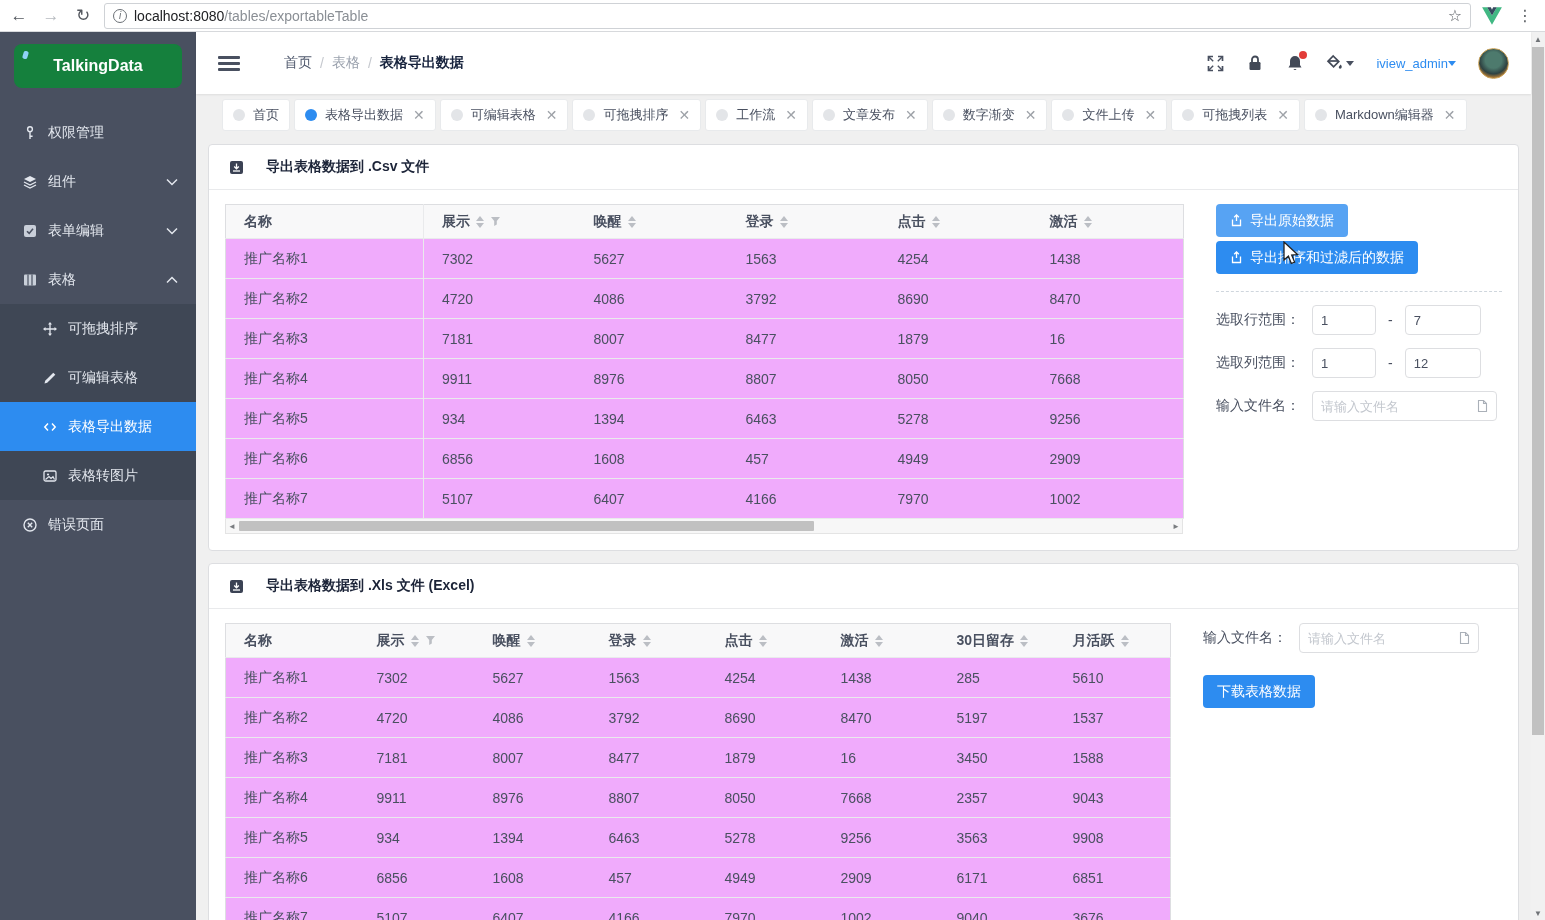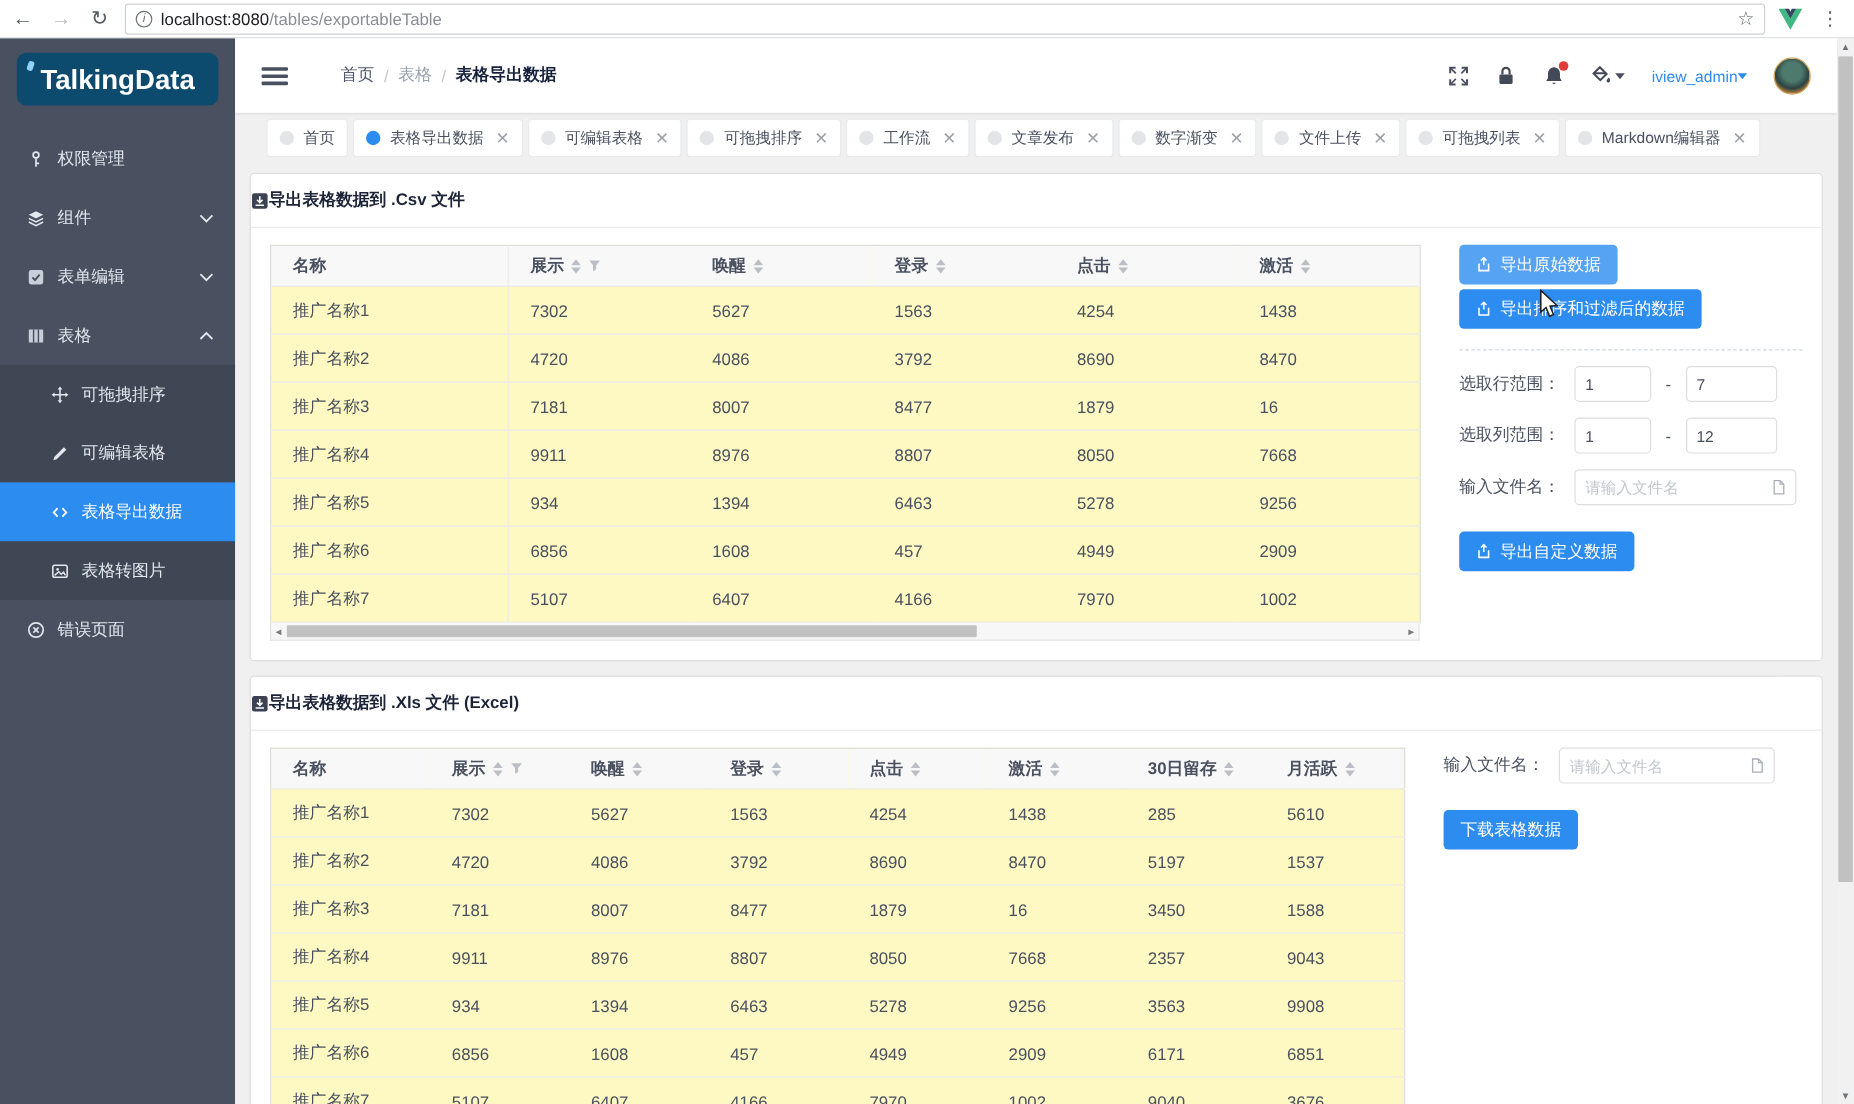--- a/index.html
+++ b/index.html
@@ -18,21 +18,21 @@
   #url-bar{flex:1;height:26px;border:1px solid #cfd2d6;border-radius:3px;display:flex;align-items:center;padding:0 8px;gap:7px;background:#fff;}
   .info-ico{width:14px;height:14px;border:1px solid #6b7076;border-radius:50%;color:#6b7076;font-size:10px;line-height:12px;text-align:center;font-style:italic;flex:none;}
   #url-text{font-size:14px;color:#202124;white-space:nowrap;}
   #url-text .path{color:#8a8f95;}
   .star{margin-left:auto;color:#5f6368;font-size:16px;cursor:pointer;}
   .vue-badge{width:22px;height:20px;}
   .dots{color:#5f6368;font-size:16px;letter-spacing:0;cursor:pointer;padding:0 4px;}
 
   
   #sidebar{position:absolute;top:32px;left:0;width:196px;bottom:0;background:#495060;}
-  #logo{margin:12px 14px 20px;height:44px;border-radius:8px;background:#0c4a6e;display:flex;align-items:center;justify-content:center;color:#fff;font-weight:bold;font-size:23px;position:relative;}
+  #logo{margin:12px 14px 20px;height:44px;border-radius:8px;background:#15803d;display:flex;align-items:center;justify-content:center;color:#fff;font-weight:bold;font-size:16px;position:relative;}
   #logo .tick{position:absolute;left:9px;top:7px;width:5px;height:8px;background:#8fd2f6;border-radius:2px;transform:rotate(18deg);}
   .menu-item{display:flex;align-items:center;height:49px;padding:0 18px 0 22px;color:#e3e7ee;font-size:14px;cursor:pointer;}
   .menu-item .mi-label{margin-left:10px;}
   .menu-item .chev{margin-left:auto;}
   .submenu{background:#3f4755;}
   .submenu .menu-item{padding-left:42px;}
   .menu-item.active{background:#2d8cf0;color:#fff;}
   .mi-icon{width:16px;height:16px;flex:none;}
 
   
@@ -58,24 +58,24 @@
   
   #tab-bar{height:42px;display:flex;align-items:center;gap:4px;padding:0 0 0 26px;flex:none;}
   .tab{height:32px;background:#fff;border:1px solid #e8eaec;border-radius:3px;display:inline-flex;align-items:center;padding:0 10px;font-size:13px;color:#495060;cursor:pointer;white-space:nowrap;}
   .tab-dot{width:12px;height:12px;border-radius:50%;background:#e3e5e8;margin-right:8px;}
   .tab-dot.active{background:#2d8cf0;}
   .tab-close{margin-left:10px;color:#9ea2a8;font-size:14px;cursor:pointer;line-height:1;}
 
   
   #content{flex:1;overflow:hidden;padding:8px 12px 0;}
   .card{background:#fff;border:1px solid #dddee1;border-radius:4px;margin-bottom:12px;}
-  .card-title{display:flex;align-items:center;gap:0;padding:13px 0;border-bottom:1px solid #e9eaec;font-weight:bold;font-size:14px;color:#1c2438;}
+  .card-title{display:flex;align-items:center;gap:22px;padding:13px 20px;border-bottom:1px solid #e9eaec;font-weight:bold;font-size:14px;color:#1c2438;}
   .card-body{display:flex;padding:14px 16px 16px;align-items:flex-start;}
 
-  table.itable{border-collapse:collapse;table-layout:fixed;font-size:14px;color:#495060;background:#fef9c3;border:1px solid #dddee1;}
+  table.itable{border-collapse:collapse;table-layout:fixed;font-size:14px;color:#495060;background:#f0abfc;border:1px solid #dddee1;}
   table.itable th{background:#f8f8f9;height:34px;text-align:left;padding:0 0 0 18px;font-weight:bold;color:#495060;border-bottom:1px solid #e9eaec;overflow:hidden;white-space:nowrap;}
   table.itable td{height:40px;padding:0 0 0 18px;border-bottom:1px solid #e9eaec;white-space:nowrap;overflow:hidden;}
   table.itable.first-col-border td:first-child, table.itable.first-col-border th:first-child{border-right:1px solid #e9eaec;}
   .th-inner{display:flex;align-items:center;gap:6px;}
   .sorts{display:inline-flex;flex-direction:column;gap:2px;}
   .sorts .up{width:0;height:0;border-left:4px solid transparent;border-right:4px solid transparent;border-bottom:5px solid #bbbec4;cursor:pointer;}
   .sorts .dn{width:0;height:0;border-left:4px solid transparent;border-right:4px solid transparent;border-top:5px solid #bbbec4;cursor:pointer;}
 
   .hscrollbar{height:15px;background:#f7f7f7;border:1px solid #e4e4e4;border-top:none;display:flex;align-items:center;position:relative;}
   .hs-arrow{width:12px;color:#7a7d80;font-size:8px;text-align:center;cursor:pointer;}
@@ -486,27 +486,20 @@
           <div class="field-row">
             <span class="field-label">输入文件名：</span>
             <span class="input-wrap">
               <input class="ivu-input fname-in" placeholder="请输入文件名" style="">
               <svg class="input-suffix" width="14" height="14" viewBox="0 0 14 14">
                   <path d="M3.5 1.5 H8.5 L11.5 4.5 V12.5 H3.5 Z" fill="none" stroke="#aab0b8" stroke-width="1.1"></path>
                   <path d="M8.5 1.5 V4.5 H11.5" fill="none" stroke="#aab0b8" stroke-width="1.1"></path>
                 </svg>
             </span>
           </div>
-          <div style="margin-top:22px;"><button class="btn">
-            <svg width="13" height="13" viewBox="0 0 13 13">
-                  <path d="M6.5 1 V7 M4.2 3.2 L6.5 .9 8.8 3.2" stroke="#fff" stroke-width="1.3" fill="none"></path>
-                  <path d="M2.5 5.5 V11.5 H10.5 V5.5" stroke="#fff" stroke-width="1.3" fill="none"></path>
-                </svg>
-            <span>导出自定义数据</span>
-              </button></div>
         </div>
       </div>
     </div>
 
     <div class="card">
       <div class="card-title">
         <svg width="15" height="15" viewBox="0 0 15 15">
             <rect x="1" y="1" width="13" height="13" rx="2" fill="#3b4254"></rect>
             <path d="M7.5 3.5 V8.5 M5.2 6.5 L7.5 8.8 9.8 6.5" stroke="#fff" stroke-width="1.3" fill="none"></path>
             <path d="M4 11 h7" stroke="#fff" stroke-width="1.3"></path>

